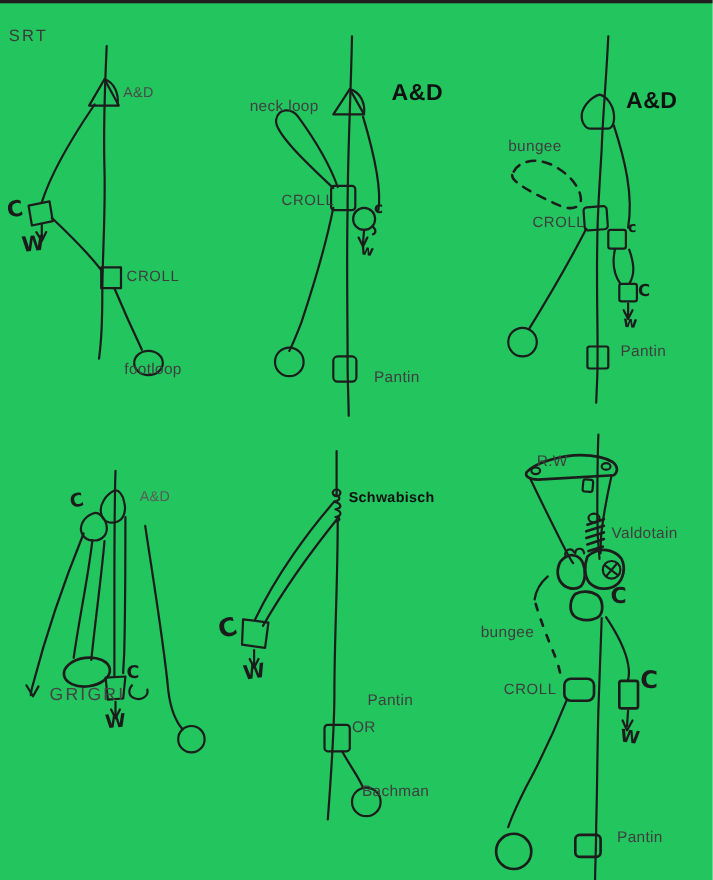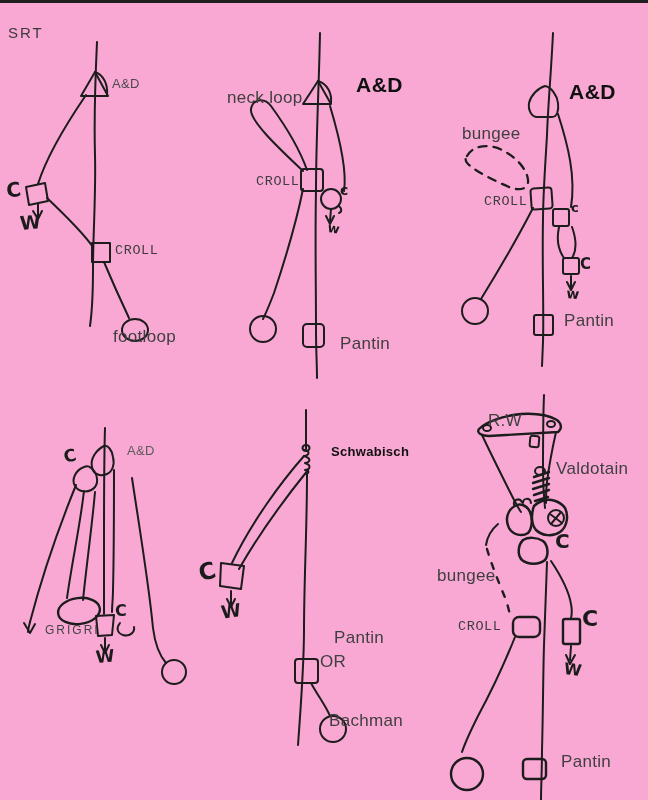--- a/index.html
+++ b/index.html
@@ -1,26 +1,26 @@
 <!DOCTYPE html>
 <html><head>
 <meta charset="utf-8">
 <style>
   html,body{margin:0;padding:0;background:#ffffff;}
-  #page{position:relative;width:648px;height:800px;background:#f9a8d4;overflow:hidden;
+  #page{position:relative;width:648px;height:800px;background:#22c55e;overflow:hidden;
         font-family:"Liberation Sans",sans-serif;}
   #scan-edge{position:absolute;left:0;top:0;width:648px;height:3px;background:#1f1f1f;}
   svg{position:absolute;left:0;top:0;}
-  .lbl{position:absolute;white-space:nowrap;color:#3f3f3f;font-size:17px;line-height:1;
+  .lbl{position:absolute;white-space:nowrap;color:#3f3f3f;font-size:14px;line-height:1;
        transform-origin:left top;letter-spacing:.3px;}
   .small{font-size:13px;color:#4a4a4a;}
-  .croll{font-size:13.5px;letter-spacing:.6px;color:#3d3d3d;font-family:Liberation Mono, monospace;}
+  .croll{font-size:13.5px;letter-spacing:.6px;color:#3d3d3d;}
   .boldbig{font-size:21px;font-weight:700;color:#101010;letter-spacing:.5px;}
   .boldsm{font-size:13px;font-weight:700;color:#101010;}
-  .caps{font-size:12px;letter-spacing:2px;color:#444;}
+  .caps{font-size:16px;letter-spacing:2px;color:#444;}
   .title{font-size:15px;letter-spacing:2px;color:#3a3a3a;}
   .ink{color:#1b1b1b;font-weight:600;font-family:"DejaVu Sans",sans-serif;}
   path,rect,circle,ellipse,polyline{vector-effect:non-scaling-stroke;}
 </style>
 </head>
 <body>
 
 <div id="page">
   <div id="scan-edge"></div>
 
@@ -159,28 +159,28 @@
   <span class="lbl ink" style="left:580px;top:257px;font-size:15px">C</span>
   <span class="lbl ink" style="left:567px;top:286px;font-size:14px;transform:rotate(5deg)">w</span>
   <span class="lbl" style="left:564px;top:312px">Pantin</span>
 
   <span class="lbl small" style="left:127px;top:444px;color:#5a5a5a">A&amp;D</span>
   <span class="lbl ink" style="left:62px;top:449px;font-size:17px;transform:rotate(-12deg)">C</span>
   <span class="lbl caps" style="left:45px;top:624px">GRIGRI</span>
   <span class="lbl ink" style="left:115px;top:603px;font-size:16px">C</span>
   <span class="lbl ink" style="left:95px;top:649px;font-size:17px;transform:rotate(-5deg)">W</span>
 
-  <span class="lbl boldsm" style="left:331px;top:445px">Schwabisch</span>
+  <span class="lbl boldsm" style="left:317px;top:445px">Schwabisch</span>
   <span class="lbl ink" style="left:196px;top:563px;font-size:23px;transform:rotate(-15deg)">C</span>
   <span class="lbl ink" style="left:220px;top:604px;font-size:18px;transform:rotate(-8deg)">W</span>
   <span class="lbl" style="left:334px;top:629px">Pantin</span>
   <span class="lbl" style="left:320px;top:653px">OR</span>
   <span class="lbl" style="left:329px;top:712px">Bachman</span>
 
   <span class="lbl" style="left:488px;top:412px">R.W</span>
-  <span class="lbl" style="left:556px;top:460px">Valdotain</span>
+  <span class="lbl" style="left:556px;top:477px">Valdotain</span>
   <span class="lbl ink" style="left:555px;top:531px;font-size:20px">C</span>
   <span class="lbl" style="left:437px;top:567px">bungee</span>
   <span class="lbl croll" style="left:458px;top:620px">CROLL</span>
   <span class="lbl ink" style="left:582px;top:608px;font-size:22px">C</span>
   <span class="lbl ink" style="left:565px;top:661px;font-size:16px;transform:rotate(8deg)">W</span>
   <span class="lbl" style="left:561px;top:753px">Pantin</span>
 </div>
 
 </body></html>

